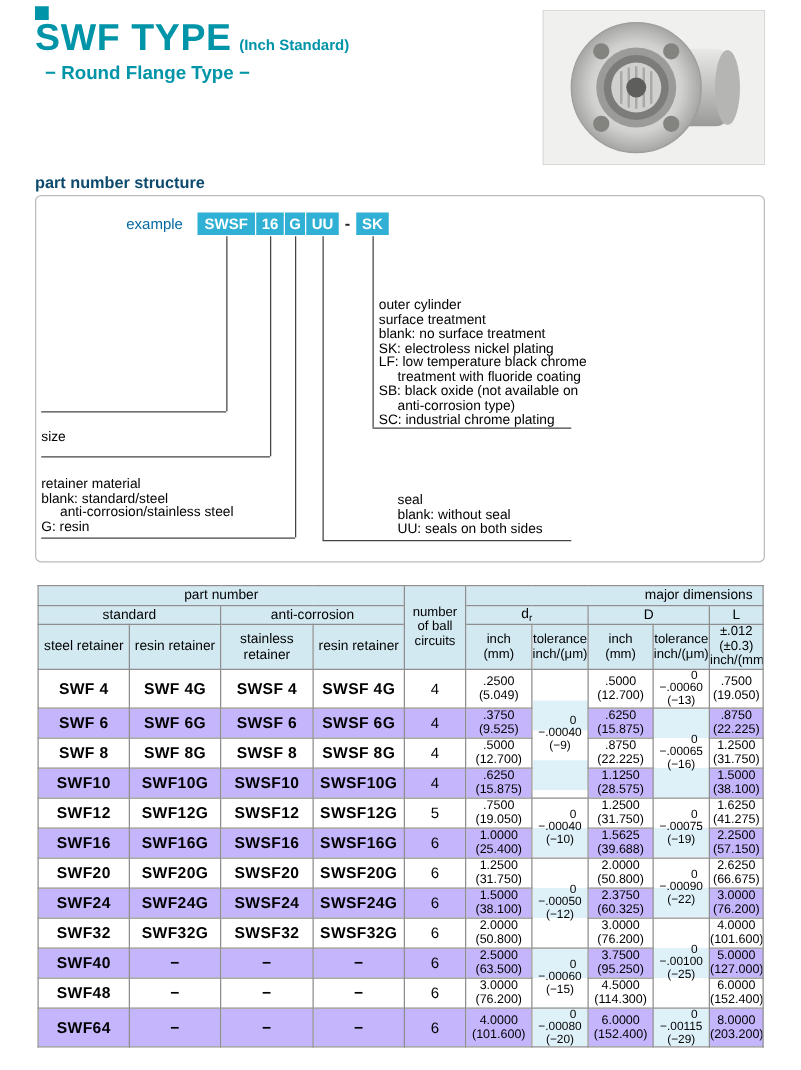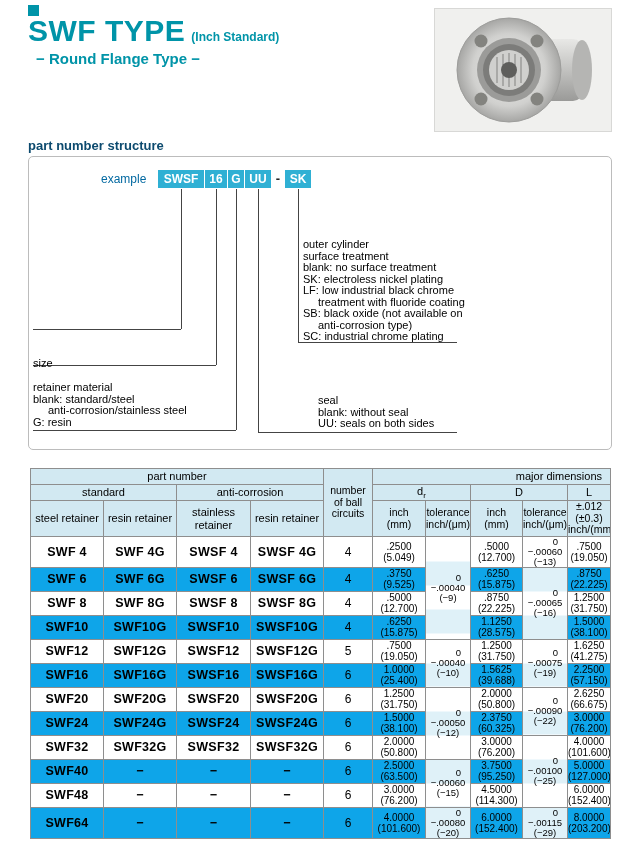--- a/index.html
+++ b/index.html
@@ -36,21 +36,21 @@
   #spec-table th,#spec-table td{border:1px solid #8e8e8e;padding:0;text-align:center;
               vertical-align:middle;overflow:hidden;}
   #spec-table thead th{background:#d2e9f2;font-weight:normal;font-size:11px;line-height:1.15;}
   .h-pn{height:16px;}
   .h-mid{height:15px;}
   .h-bot{height:30px;}
   th.small-h div{font-size:10.5px;line-height:1.1;}
   th.right-h{text-align:right !important;padding-right:8px !important;}
   th sub{font-size:8px;}
   #spec-table tbody tr{height:24px;}
-  tr.alt td{background:#0ea5e9;}
+  tr.alt td{background:#c4b5fd;}
   td.pn{font-weight:bold;font-size:12.5px;letter-spacing:0.3px;}
   td.circ{font-size:12px;}
   td.dim{font-size:10px;line-height:1.12;}
   td.tol{font-size:9.5px;line-height:1.05;padding:0 3px;}
   td.tol .zero{text-align:right;padding-right:9px;}
 </style>
 </head>
 <body>
 
 <div id="corner-marker"></div>
@@ -115,37 +115,37 @@
   <div class="vline" style="left:229px;top:32px;height:243px;"></div>
   <div class="vline" style="left:269px;top:32px;height:153px;"></div>
 
   <div class="hline" style="left:4px;top:172px;width:148px;"></div>
   <div class="hline" style="left:4px;top:208px;width:183px;"></div>
   <div class="hline" style="left:4px;top:273px;width:203px;"></div>
   <div class="hline" style="left:269px;top:185px;width:159px;"></div>
   <div class="hline" style="left:229px;top:275px;width:199px;"></div>
 
 
-  <div class="dl" style="left:4px;top:201px;">
+  <div class="dl" style="left:4px;top:188px;">
     <div>size</div>
   </div>
 
   <div class="dl" style="left:4px;top:225px;">
     <div>retainer material</div>
     <div>blank: standard/steel</div>
     <div class="ind">anti-corrosion/stainless steel</div>
     <div>G: resin</div>
   </div>
 
   <div class="dl" style="left:274px;top:82px;">
     <div>outer cylinder</div>
     <div>surface treatment</div>
     <div>blank: no surface treatment</div>
     <div>SK: electroless nickel plating</div>
-    <div>LF: low industrial black chrome</div>
+    <div>LF: low temperature black chrome</div>
     <div class="ind">treatment with fluoride coating</div>
     <div>SB: black oxide (not available on</div>
     <div class="ind">anti-corrosion type)</div>
     <div>SC: industrial chrome plating</div>
   </div>
 
   <div class="dl" style="left:289px;top:238px;">
     <div>seal</div>
     <div>blank: without seal</div>
     <div>UU: seals on both sides</div>

